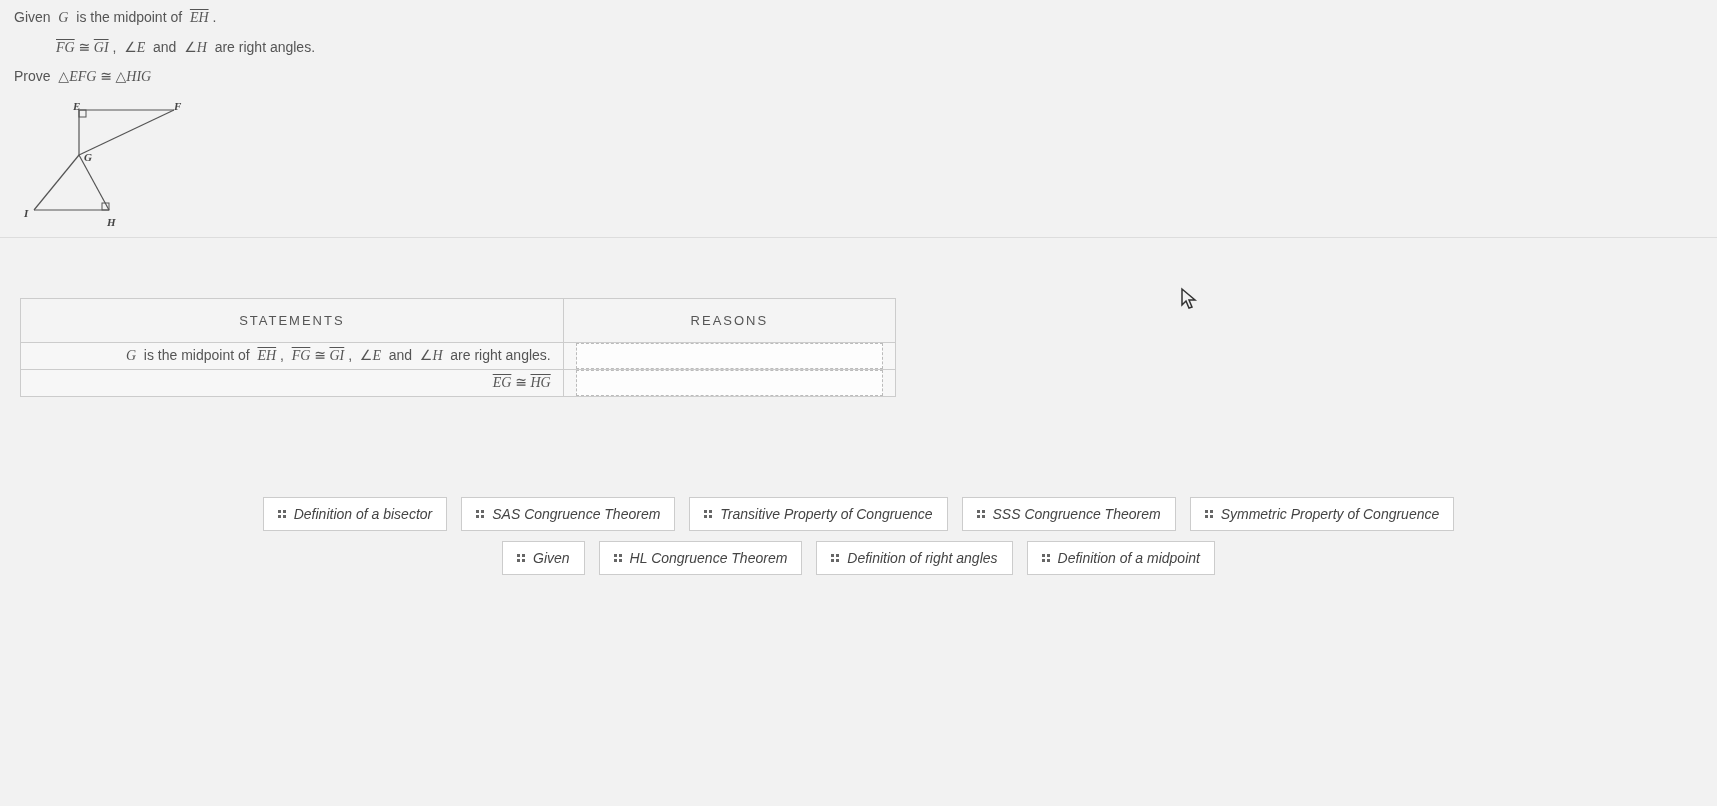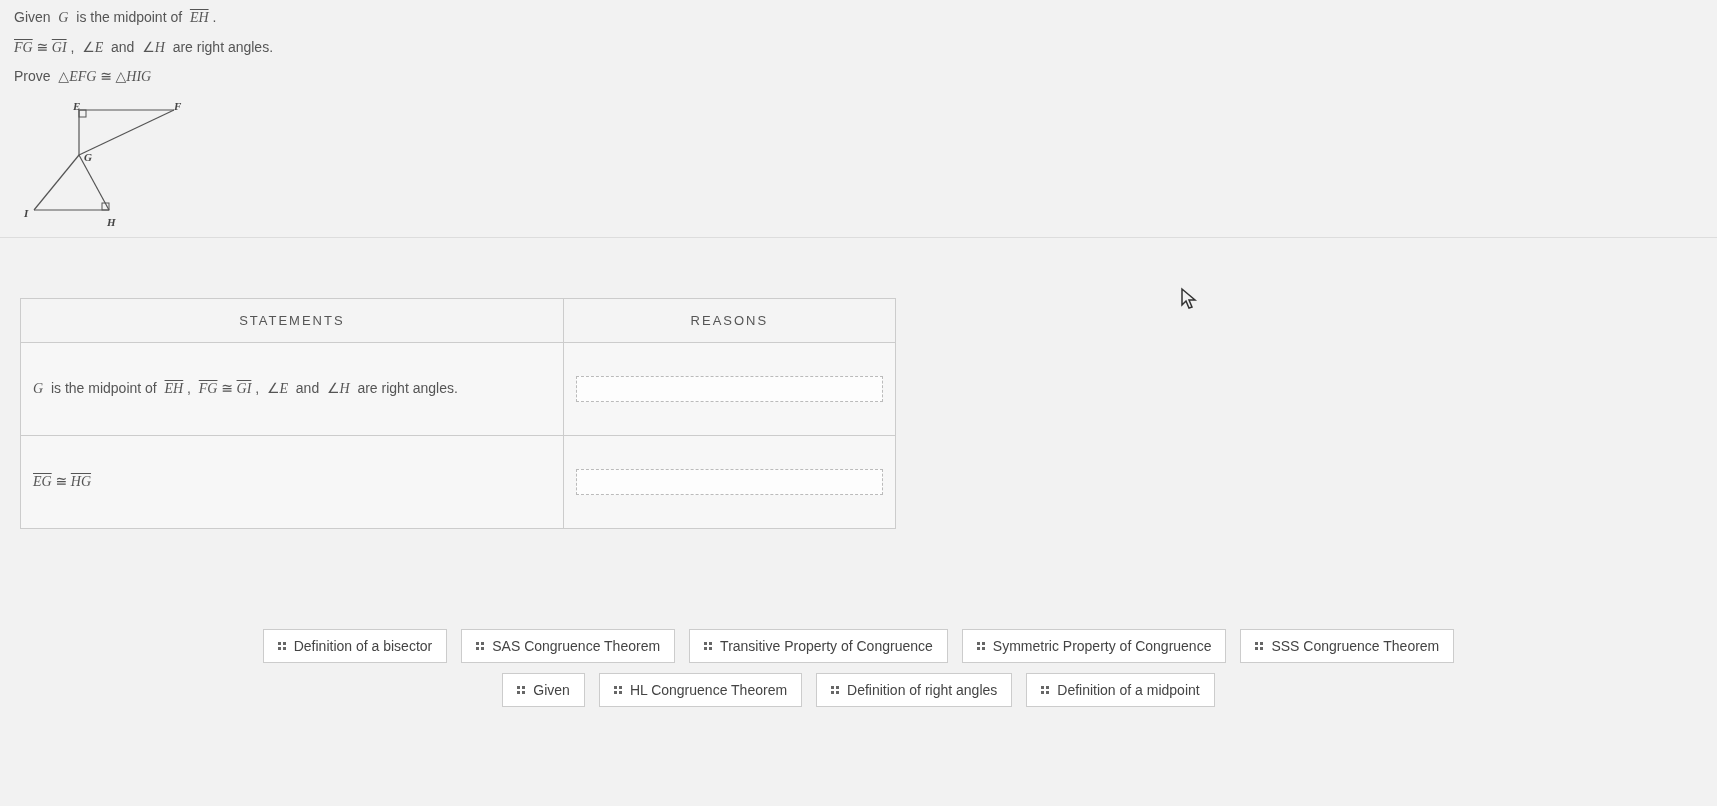--- a/index.html
+++ b/index.html
@@ -11,21 +11,21 @@
     color: #333;
     width: 1717px;
   }
   .problem-header {
     padding: 4px 14px;
     font-size: 14px;
     line-height: 1.9;
     color: #555;
   }
   .problem-header .row { margin-bottom: 2px; }
-  .indent { }
+  .indent { margin-left: 42px; }
   .math-i { font-style: italic; font-family: 'Times New Roman', serif; }
   .seg {
     font-style: italic;
     font-family: 'Times New Roman', serif;
     text-decoration: overline;
     text-decoration-thickness: 1px;
   }
   .cong { font-family: 'Times New Roman', serif; }
   .ang::before { content: "∠"; font-family: 'Times New Roman', serif; }
   .tri::before { content: "△"; font-family: 'Times New Roman', serif; }
@@ -57,24 +57,25 @@
     border: 1px solid #ccc;
     padding: 14px 10px;
     font-weight: normal;
     letter-spacing: 2px;
     color: #555;
     background: #f4f4f4;
     font-size: 13px;
   }
   .proof-table td {
     border: 1px solid #ccc;
-    padding: 33px 12px;
+    padding: 0 12px;
     color: #555;
     vertical-align: middle;
     background: #f7f7f7;
+    text-align: right;
   }
   .stmt-col { width: 610px; }
   .reason-col { width: 370px; }
   .drop-target {
     border: 1px dashed #bbb;
     min-height: 26px;
     width: 100%;
     background: #fdfdfd;
   }
   .tile-area {
@@ -84,20 +85,21 @@
     flex-wrap: wrap;
     gap: 10px 14px;
     justify-content: center;
   }
   .tile-row {
     display: flex;
     flex-wrap: wrap;
     gap: 10px 14px;
     justify-content: center;
     width: 100%;
+    font-style: italic;
   }
   .tile {
     background: #fff;
     border: 1px solid #ccc;
     padding: 8px 14px;
     font-size: 14px;
     color: #444;
     display: inline-flex;
     align-items: center;
     gap: 8px;
@@ -239,30 +241,30 @@
             </span>
           <span>Transitive Property of Congruence</span>
         </div>
         <div class="tile">
           <span class="grip">
               <span></span>
               <span></span>
               <span></span>
               <span></span>
             </span>
+          <span>SSS Congruence Theorem</span>
+        </div>
+        <div class="tile">
+          <span class="grip">
+              <span></span>
+              <span></span>
+              <span></span>
+              <span></span>
+            </span>
           <span>Symmetric Property of Congruence</span>
-        </div>
-        <div class="tile">
-          <span class="grip">
-              <span></span>
-              <span></span>
-              <span></span>
-              <span></span>
-            </span>
-          <span>SSS Congruence Theorem</span>
         </div>
       </div>
       <div class="tile-row">
         <div class="tile">
           <span class="grip">
               <span></span>
               <span></span>
               <span></span>
               <span></span>
             </span>

